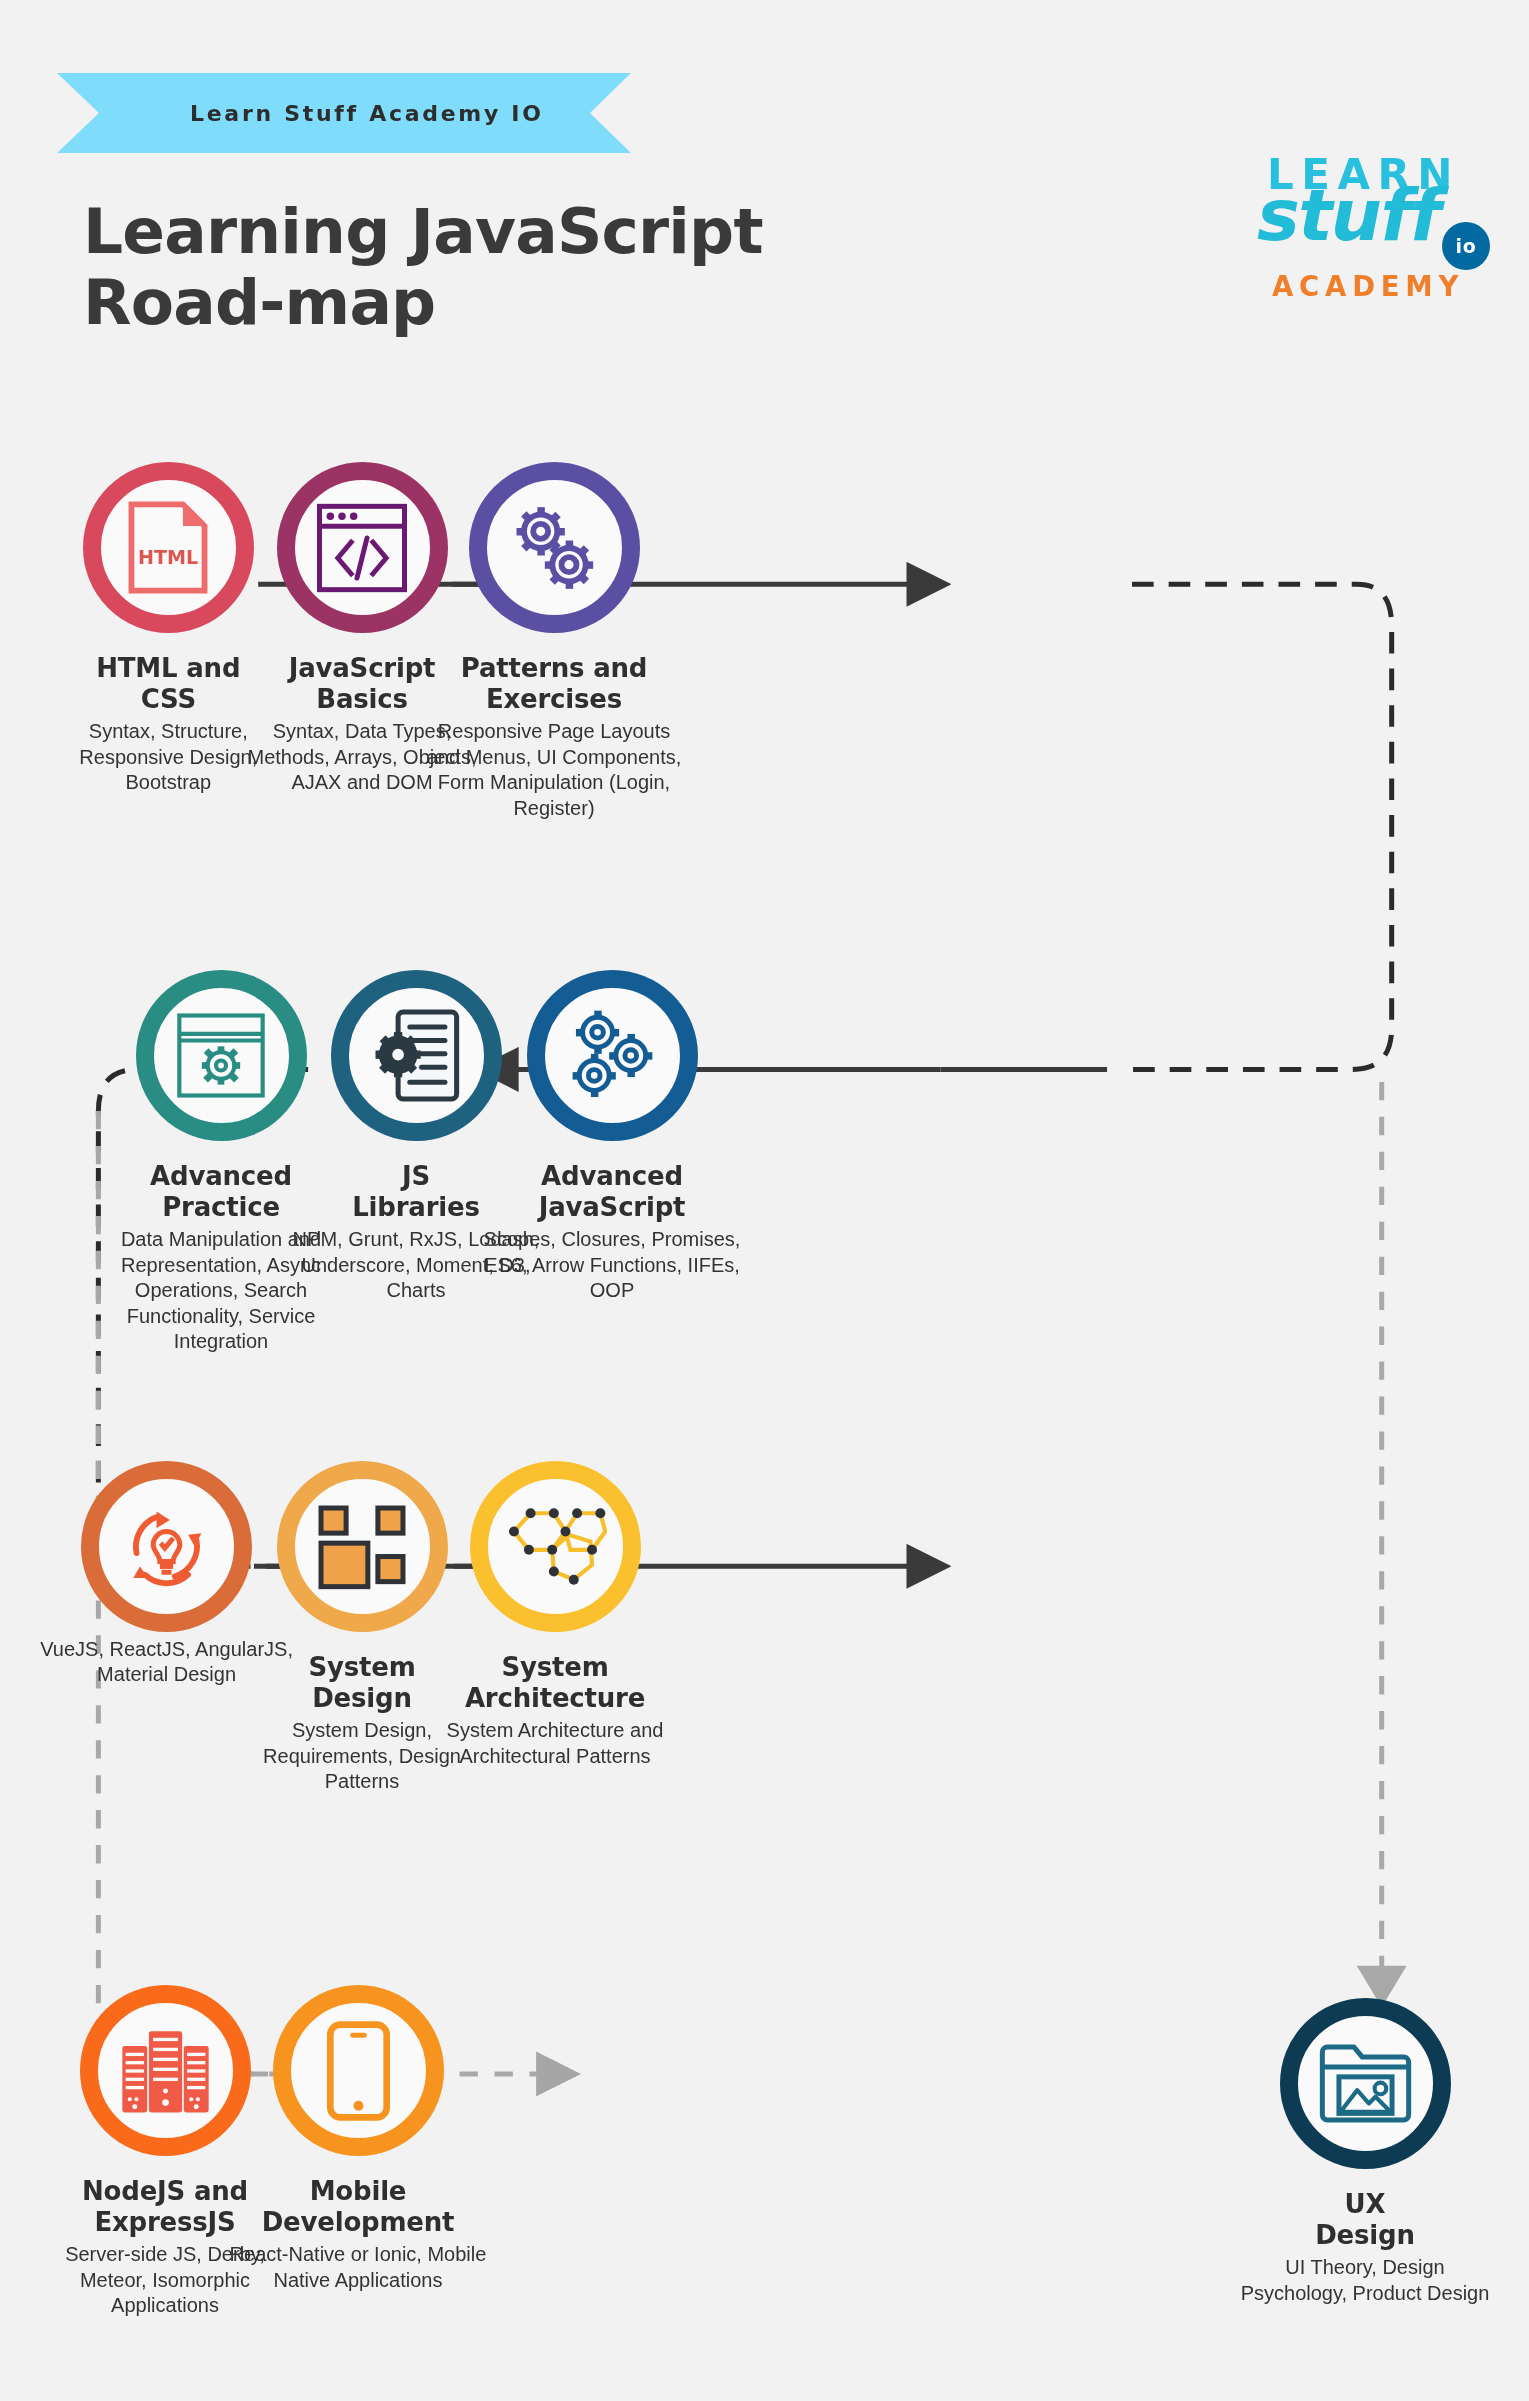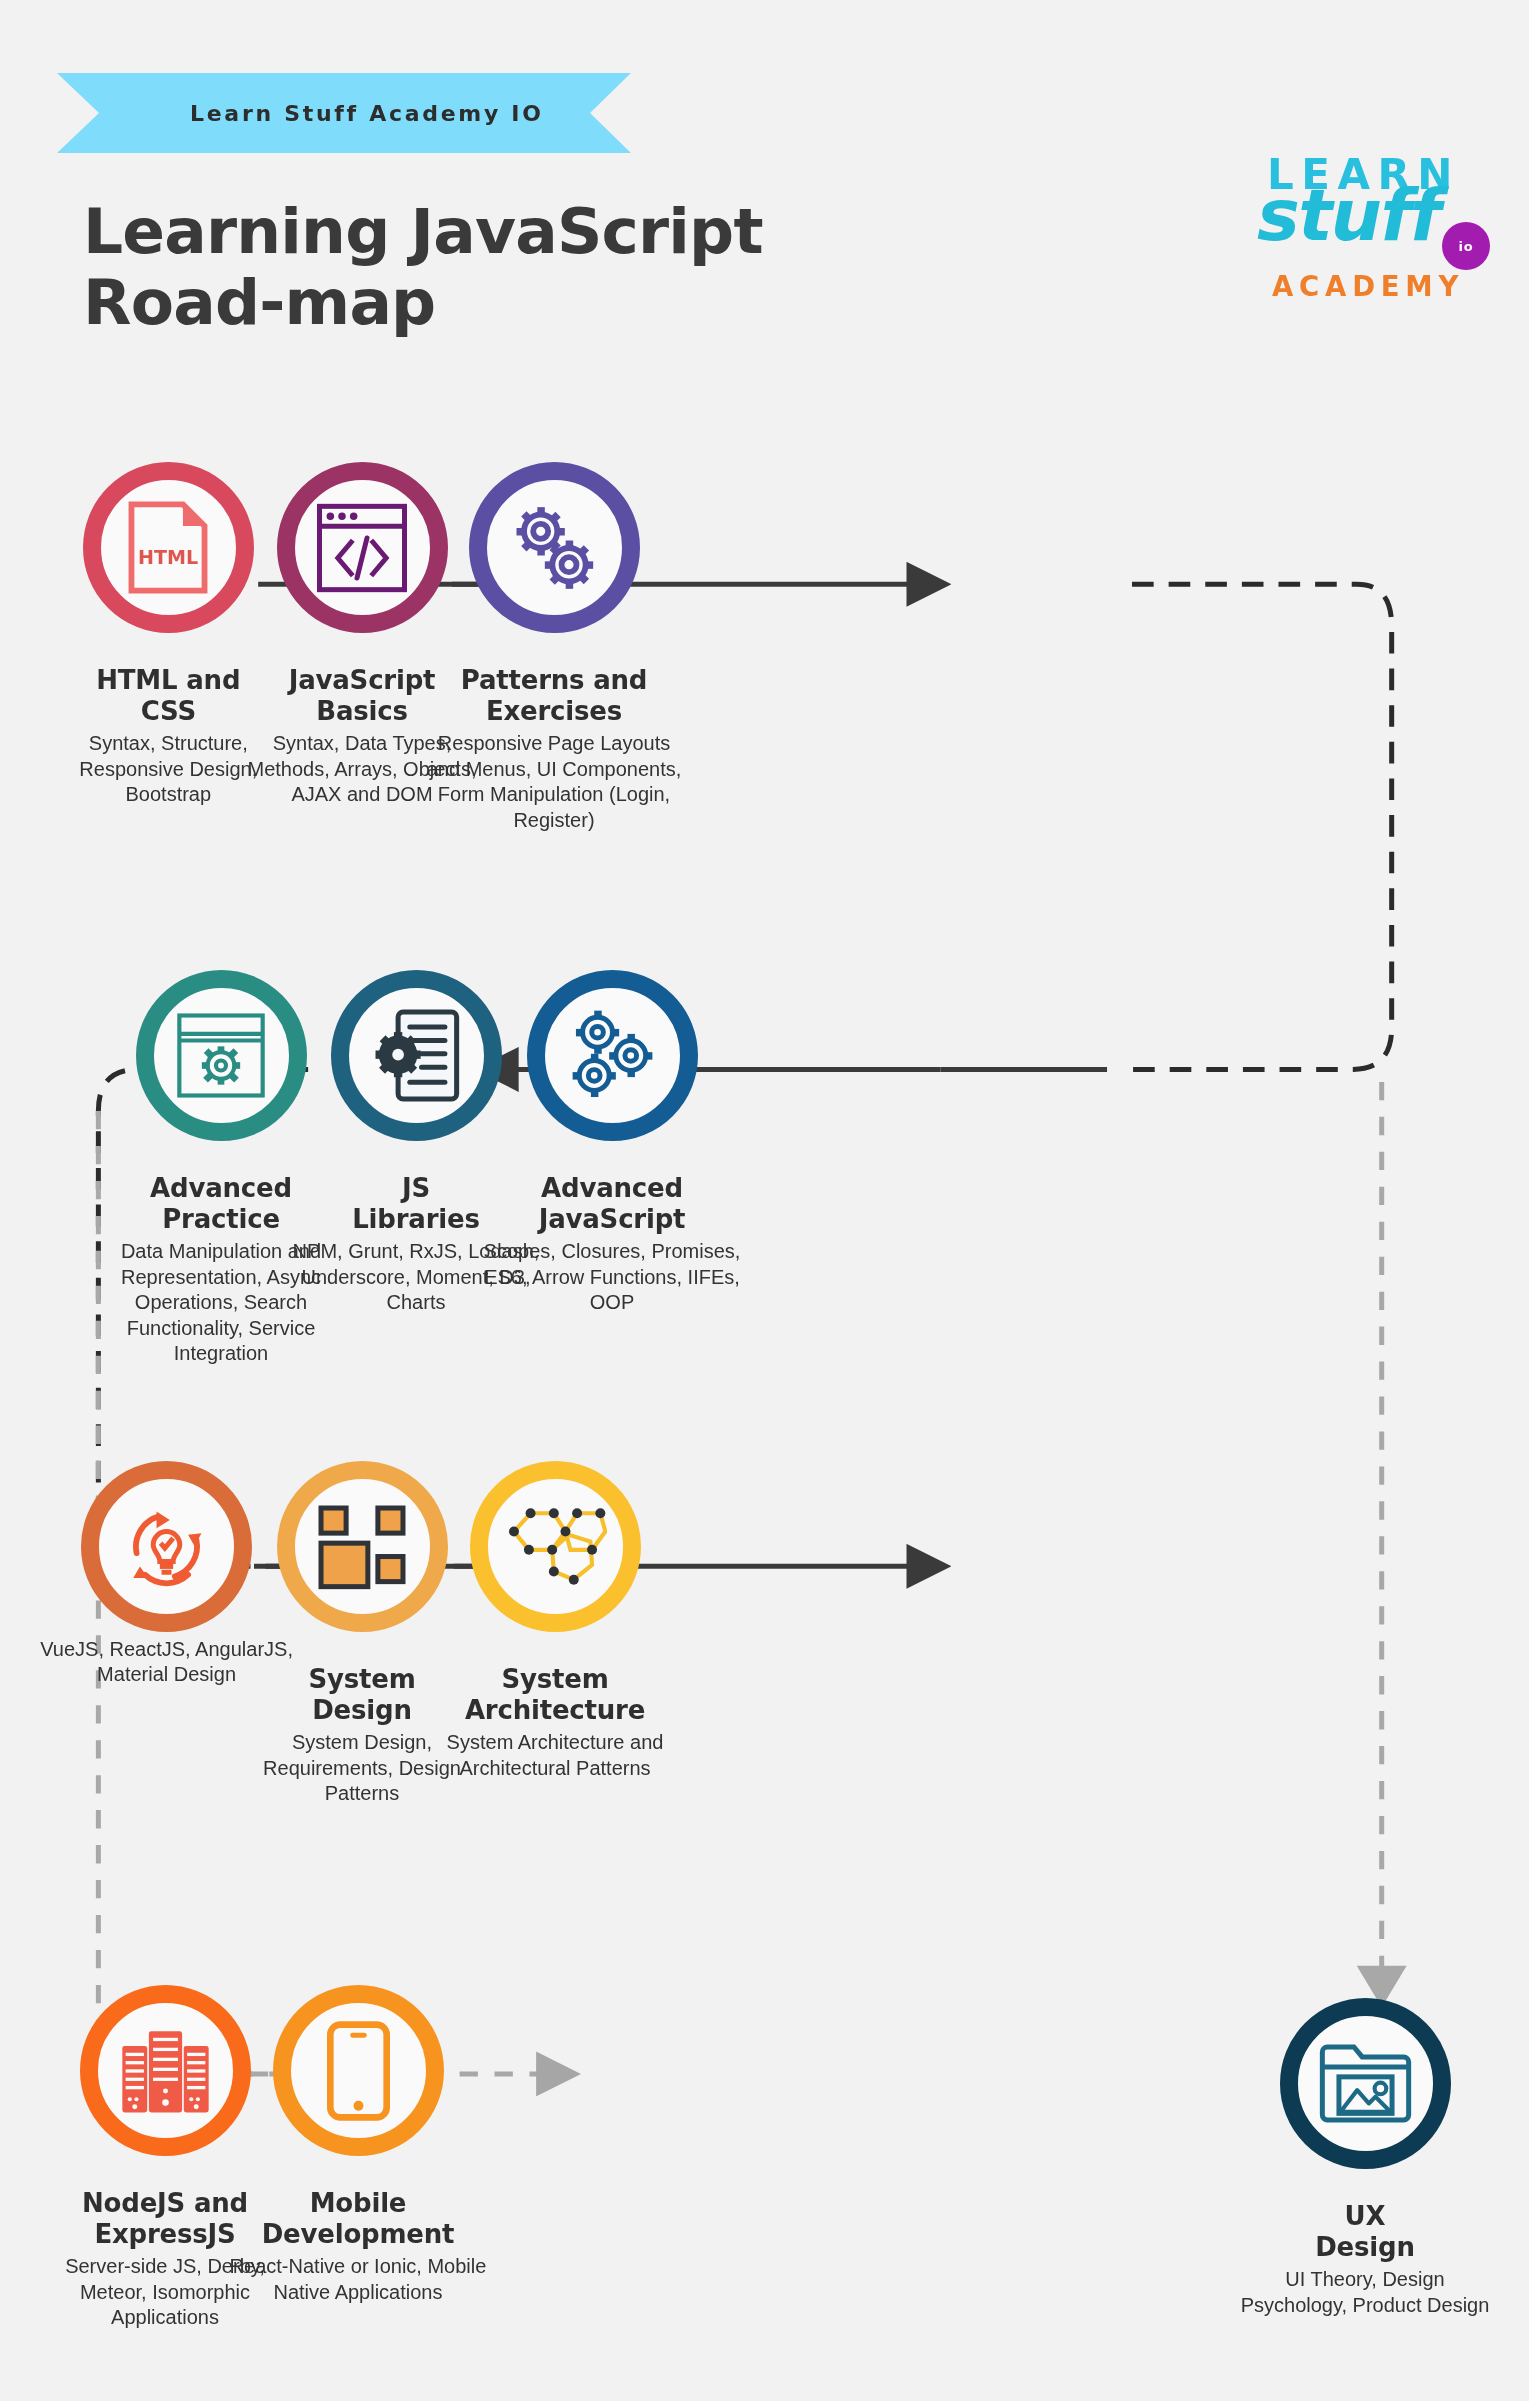--- a/index.html
+++ b/index.html
@@ -40,21 +40,21 @@
     position:absolute;left:10px;top:0;font-family:"DejaVu Sans", sans-serif;
     font-size:42px;font-weight:700;letter-spacing:7.5px;color:#28c0de;line-height:1;
   }
   .logo-stuff{
     position:absolute;left:0px;top:25px;font-family:"DejaVu Sans", sans-serif;
     font-size:72px;font-weight:700;color:#22bcd8;line-height:1;
     font-style:italic;letter-spacing:-1.7px;
   }
   .logo-io{
     position:absolute;left:185px;top:68px;width:48px;height:48px;border-radius:50%;
-    background:#a21caf;color:#ffffff;font-size:13px;font-weight:700;
+    background:#0369a1;color:#ffffff;font-size:19px;font-weight:700;
     display:flex;align-items:center;justify-content:center;
     font-family:"DejaVu Sans", sans-serif;letter-spacing:0.8px;
   }
   .logo-academy{
     position:absolute;left:15px;top:119px;font-family:"DejaVu Sans", sans-serif;
     font-size:27.5px;font-weight:700;letter-spacing:5.8px;color:#f07f2c;line-height:1;
   }
 
   
   .wires{position:absolute;left:0;top:0;width:1530px;height:2401px;pointer-events:none;}
@@ -62,21 +62,21 @@
   
   .node{position:absolute;width:300px;text-align:center;}
   .disc{
     width:171px;height:171px;border-radius:50%;
     margin:0 auto;background:#fafafa;
     box-sizing:border-box;
     display:flex;align-items:center;justify-content:center;
     position:relative;
   }
   .node-title{
-    margin-top:32px;
+    margin-top:20px;
     font-family:"DejaVu Sans", sans-serif;
     font-weight:700;font-size:26px;line-height:1.18;color:#2f2f2f;
     letter-spacing:-0.2px;
   }
   .node-desc{
     margin-top:5px;
     font-family:"Liberation Sans", sans-serif;
     font-size:20px;line-height:1.27;color:#333333;
     padding:0 18.3px;
   }

